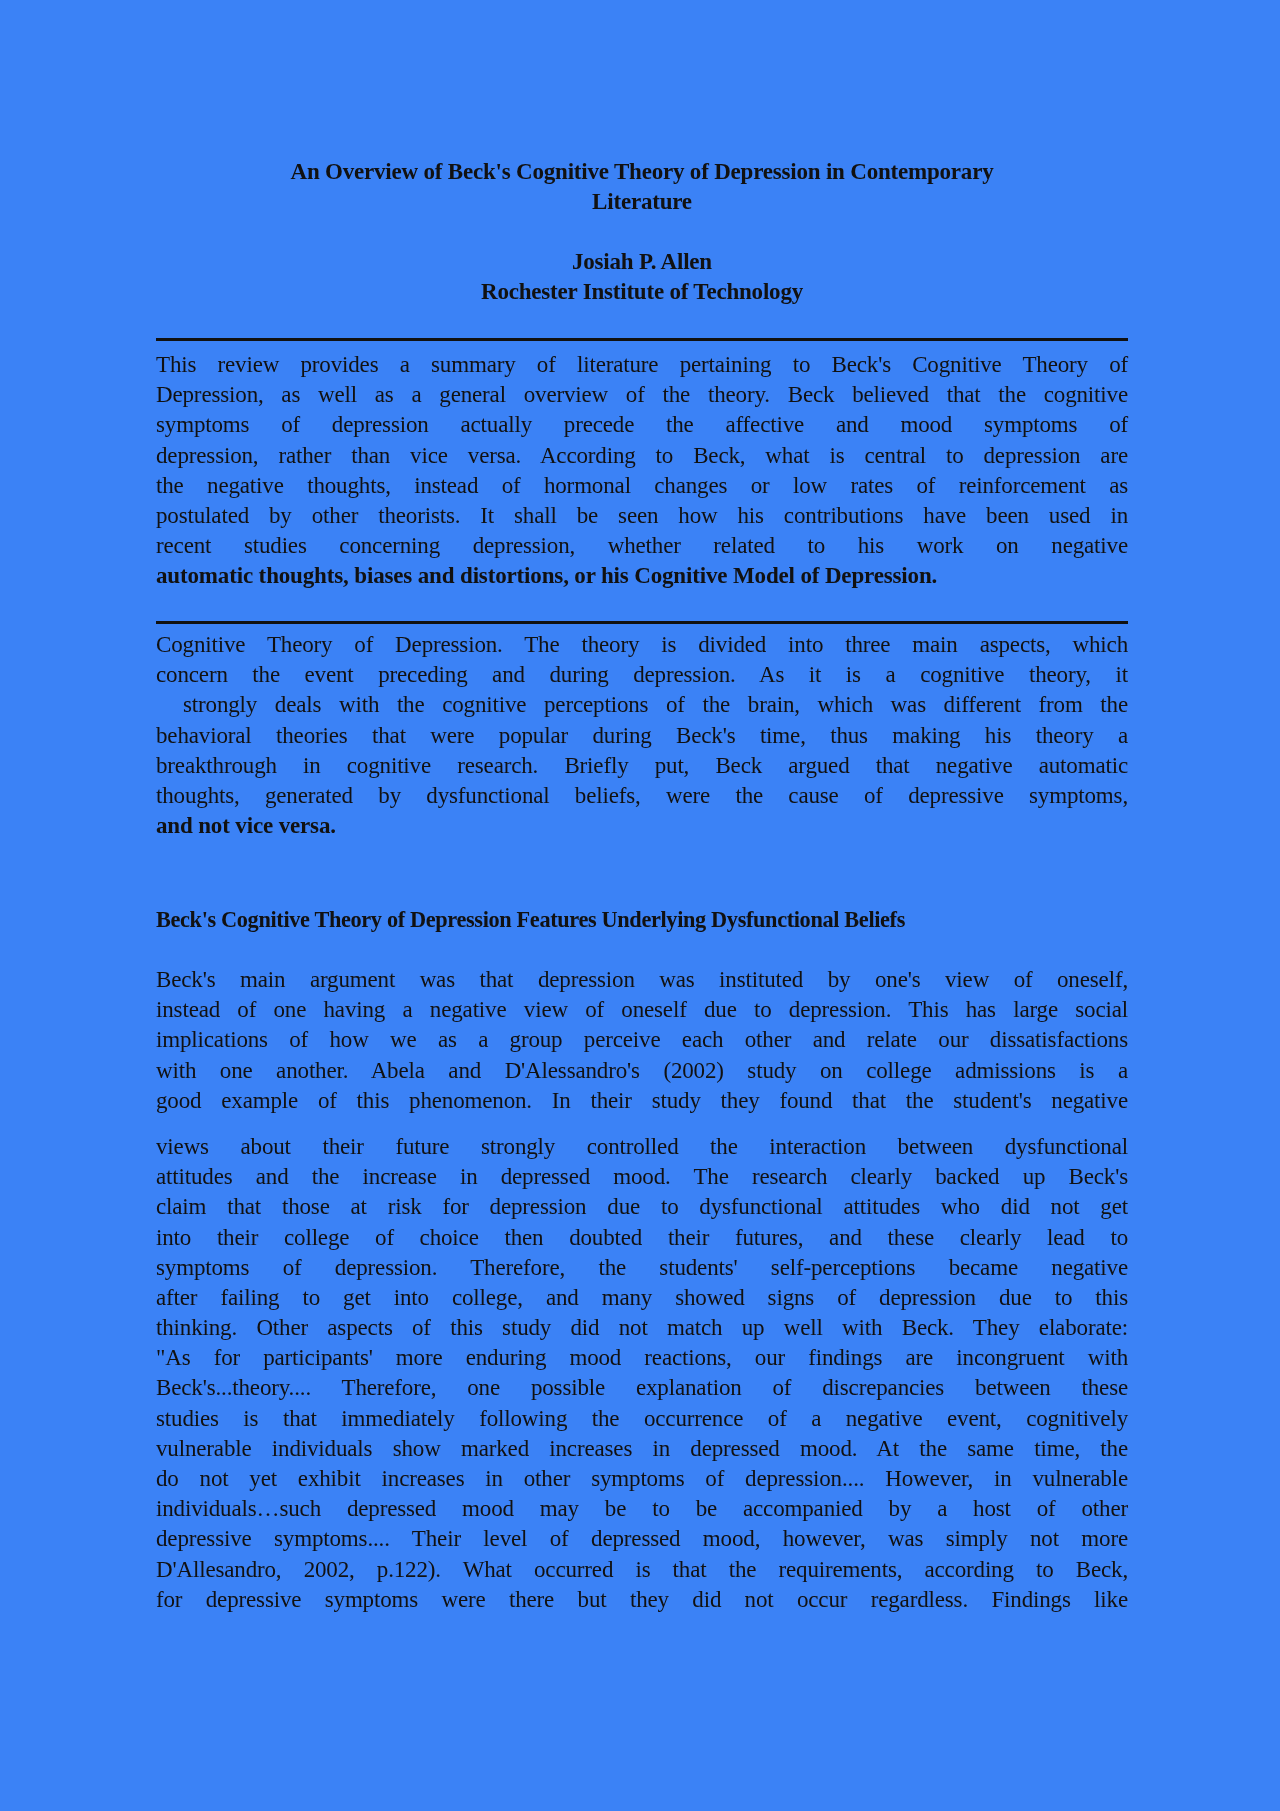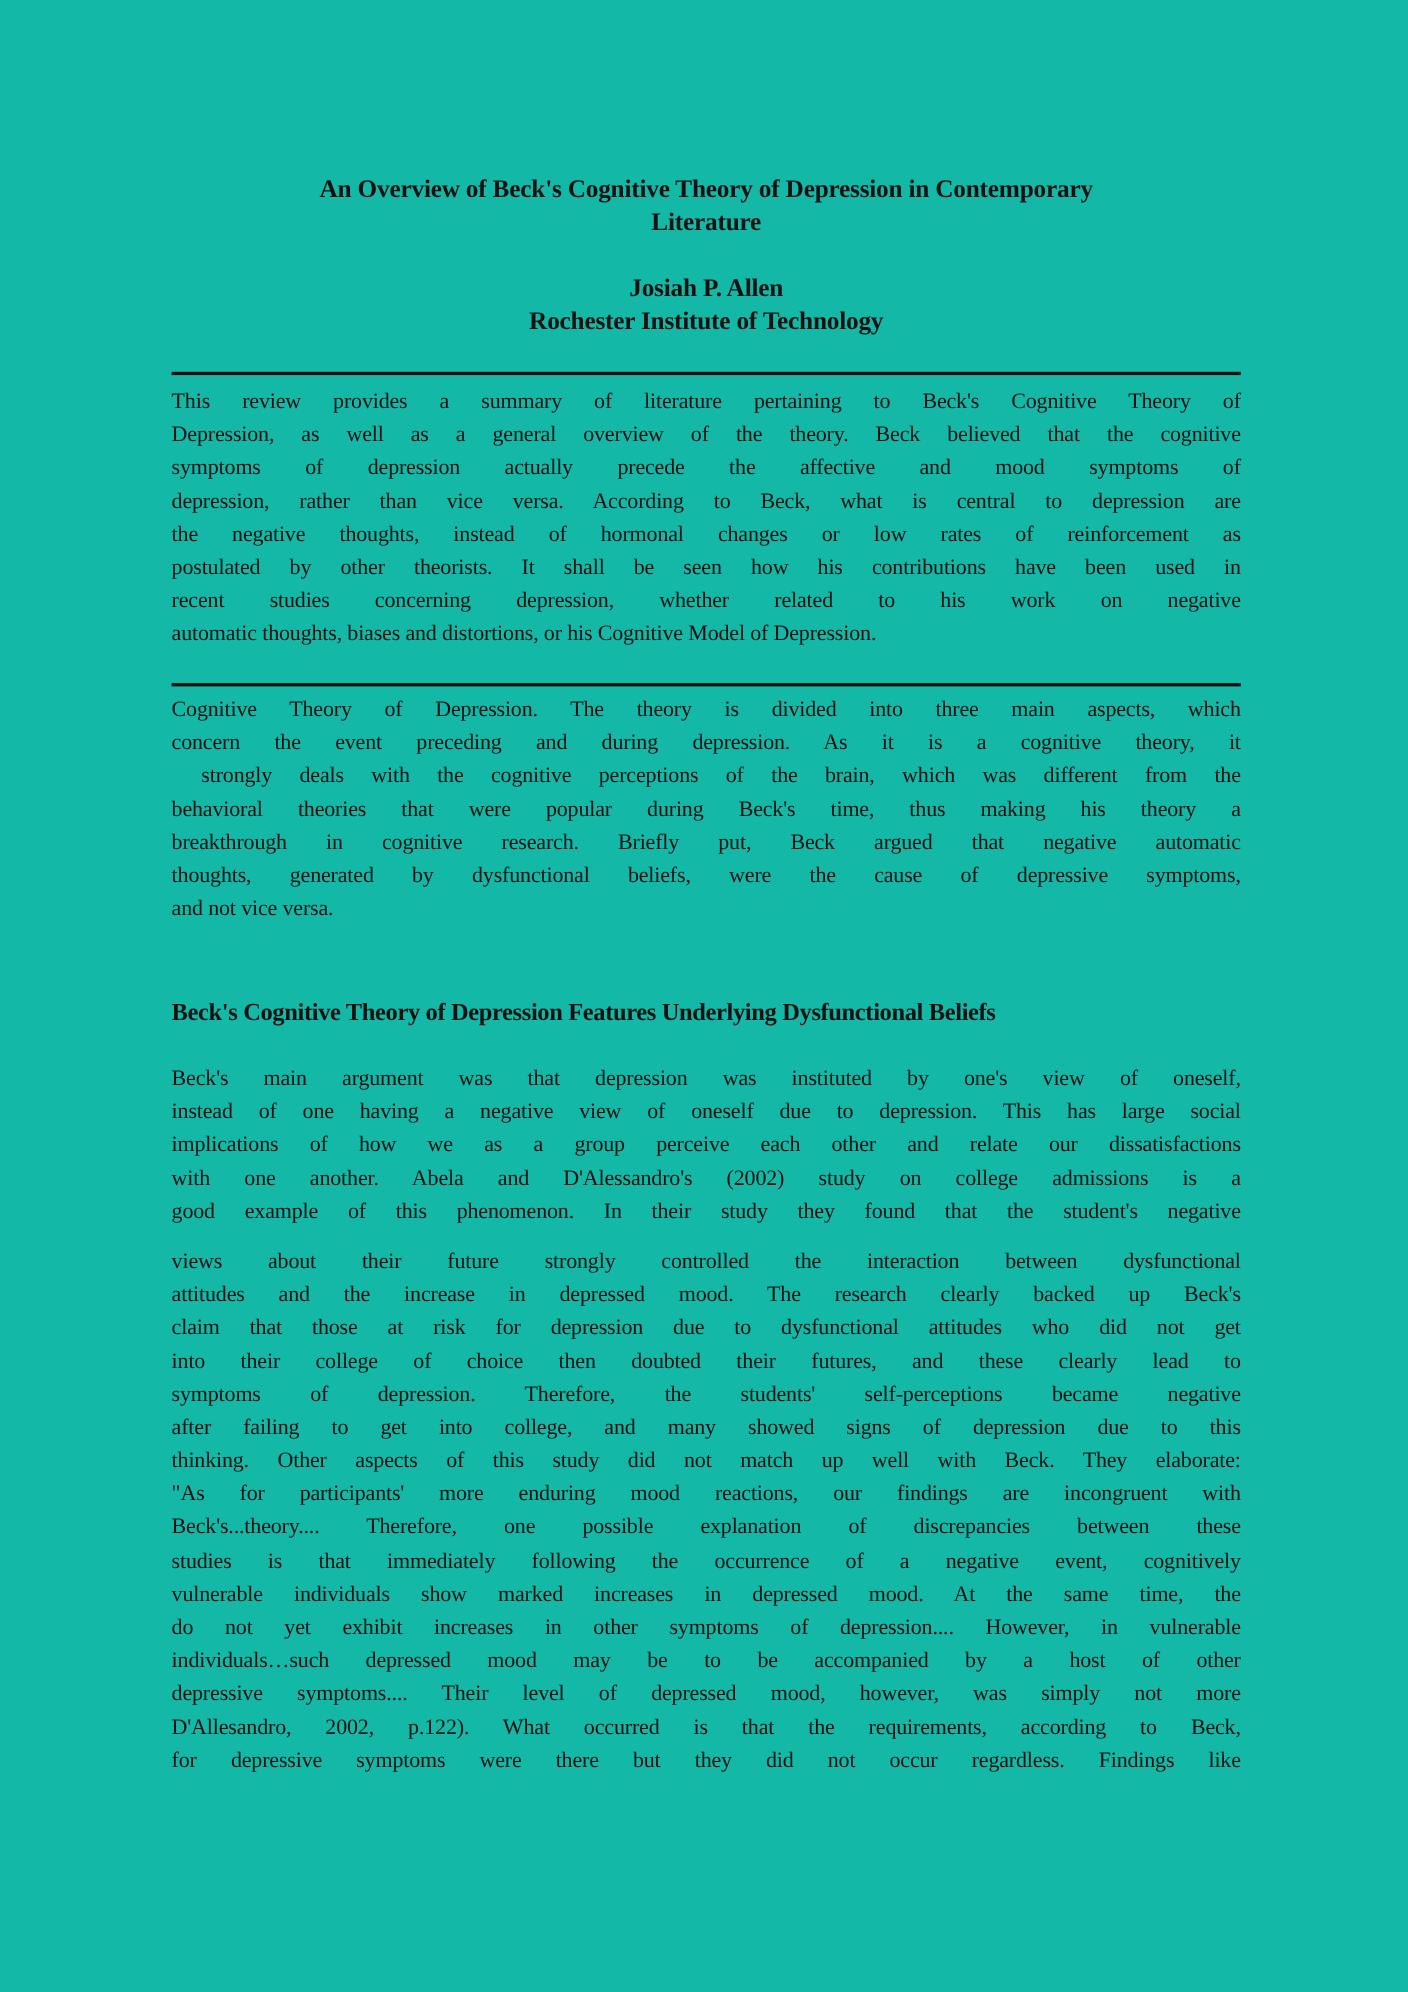--- a/index.html
+++ b/index.html
@@ -14,21 +14,21 @@
     overflow: hidden;
     color: #111111;
     font-family: "Liberation Serif", "DejaVu Serif", serif;
   }
   .page {
     position: absolute;
     left: 0;
     top: 0;
     width: 1280px;
     height: 1811px;
-    background: #14b8a6;
+    background: #3b82f6;
   }
   .title-block {
     position: absolute;
     left: 156px;
     width: 972px;
     top: 157px;
     text-align: center;
     font-weight: bold;
     font-size: 23px;
     line-height: 30px;
@@ -40,35 +40,36 @@
     position: absolute;
     left: 156px;
     width: 972px;
     height: 3px;
     background: #111111;
   }
   .para {
     position: absolute;
     left: 156px;
     width: 972px;
-    font-size: 20px;
+    font-size: 23px;
     line-height: 30.2px;
     letter-spacing: -0.15px;
   }
   .para .ln {
     display: block;
     white-space: nowrap;
     text-align: justify;
     text-align-last: justify;
     height: 30.2px;
     overflow: visible;
   }
   .para .ln.last {
     text-align: left;
     text-align-last: left;
+    font-weight: bold;
   }
   .heading {
     position: absolute;
     left: 156px;
     width: 980px;
     top: 905px;
     font-weight: bold;
     font-size: 22.3px;
     line-height: 30px;
     white-space: nowrap;

